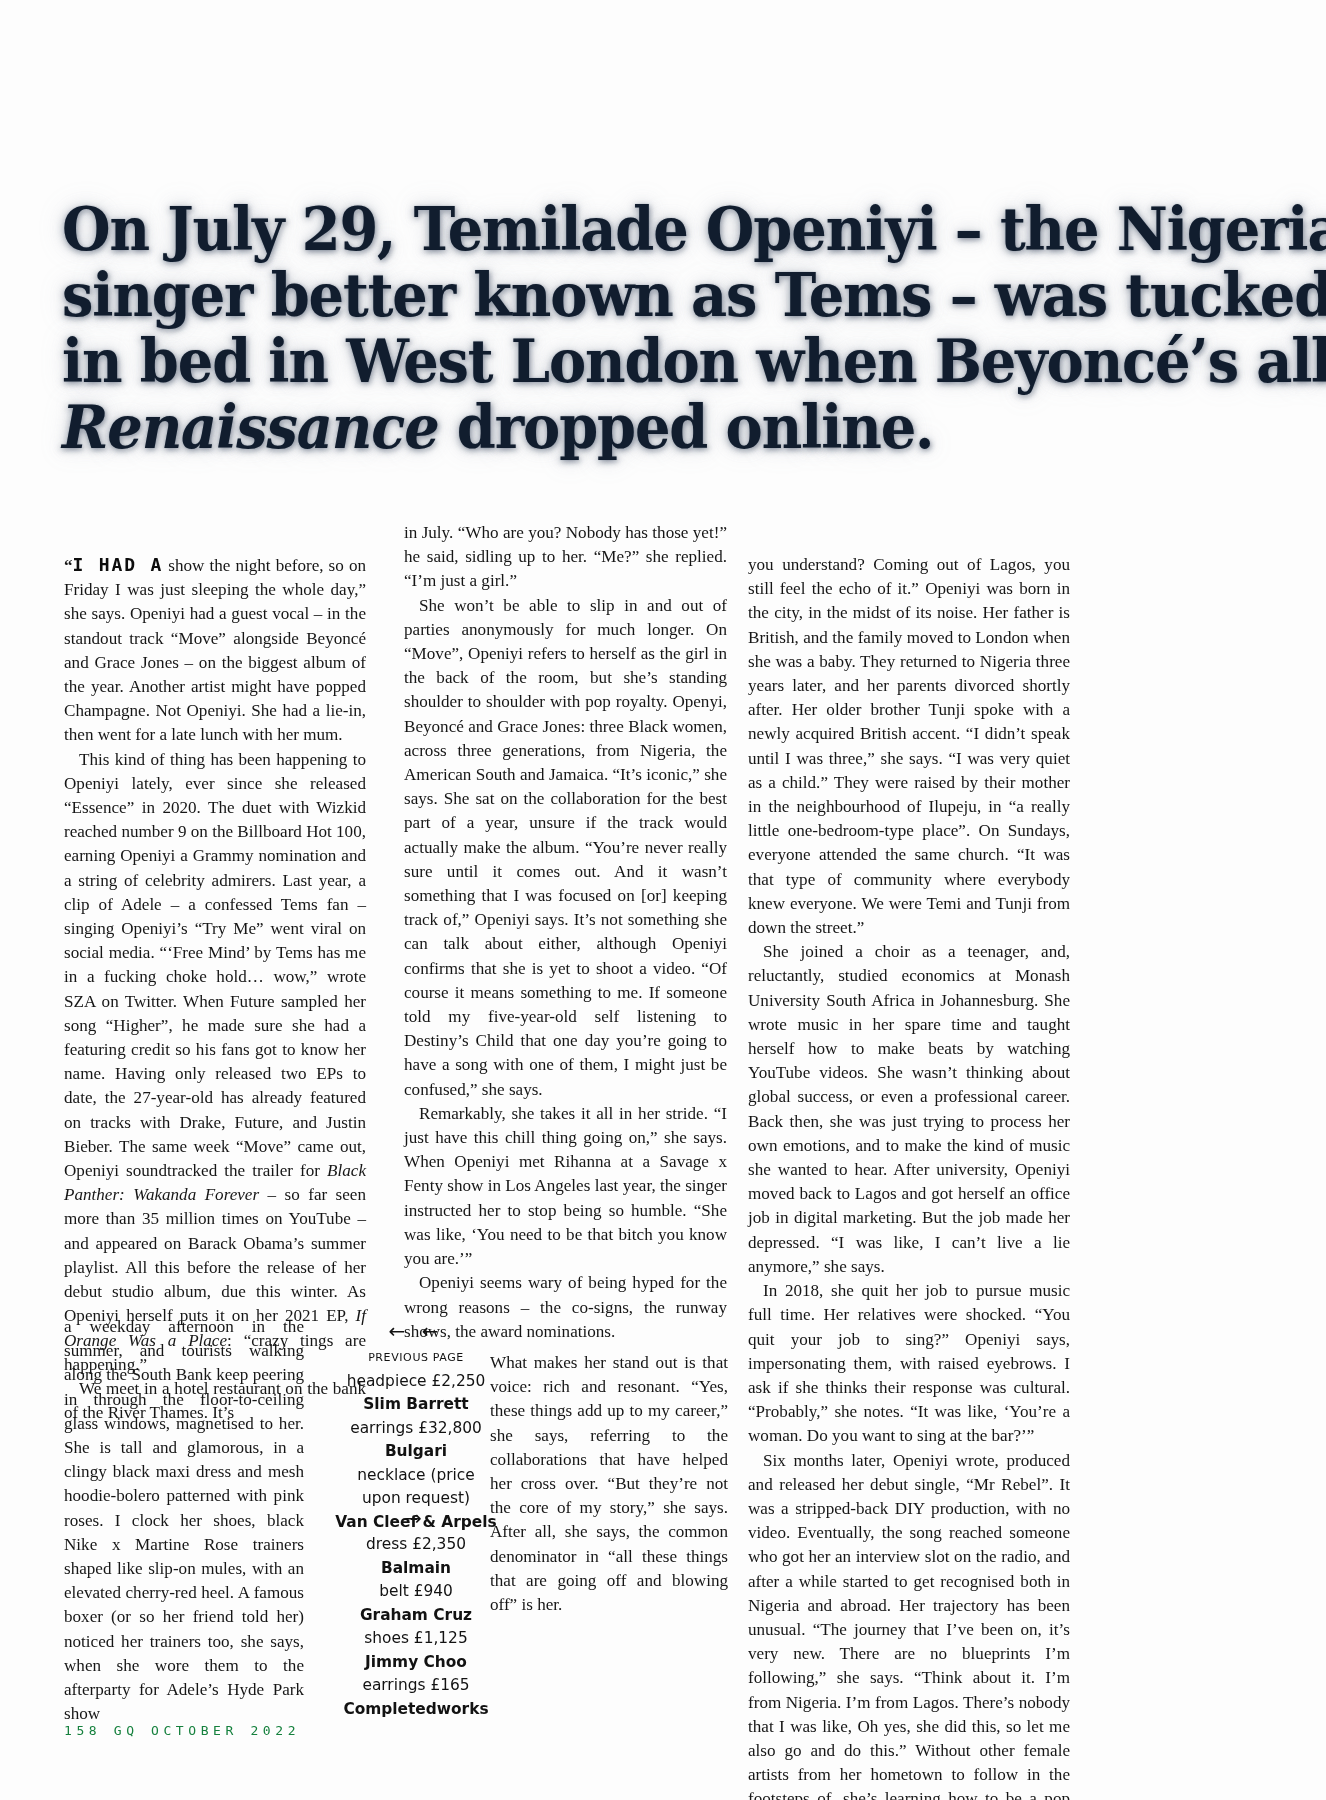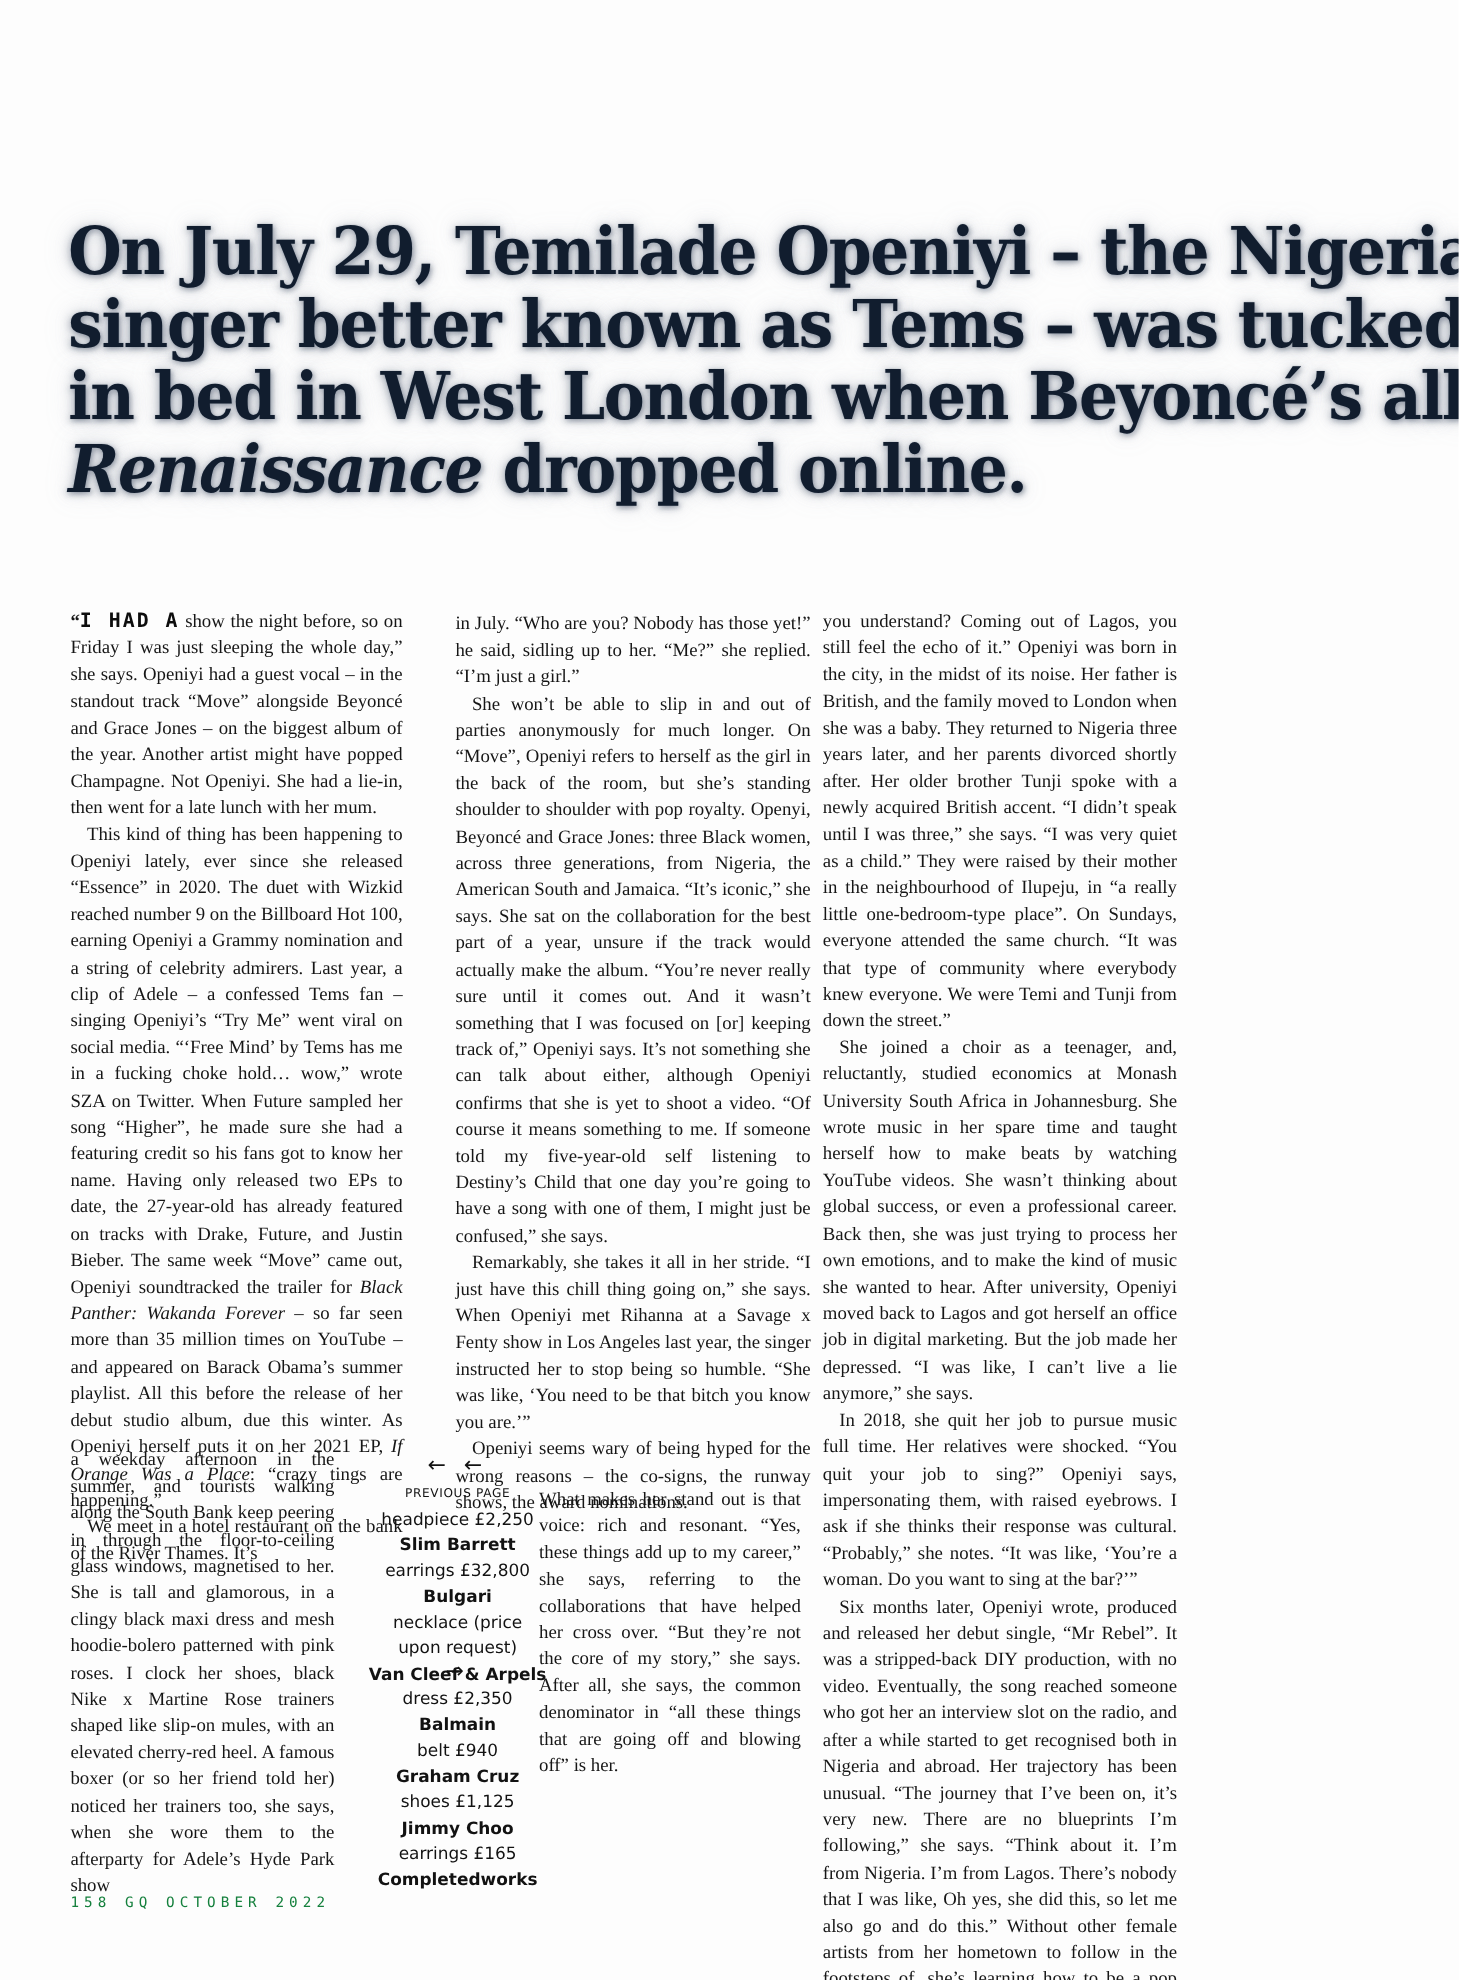--- a/index.html
+++ b/index.html
@@ -66,21 +66,21 @@
     text-indent: 15px;
   }
   .col p.first {
     text-indent: 0;
   }
   .col p:last-child {
     text-align: justify;
   }
 
   #col1 { left: 64px;  top: 553px;  width: 302px; }
-  #col2 { left: 404px; top: 555px;  width: 323px; margin-left: 10px; }
+  #col2 { left: 404px; top: 521px;  width: 323px; }
   #col3 { left: 748px; top: 553px;  width: 320px; }
   #col3 { width: 322px; }
 
   
   #col1-lower { left: 64px; top: 1315px; width: 240px; }
   #col2-lower { left: 490px; top: 1315px; width: 238px; margin-top: 36px; }
   #col2-lower2 { left: 490px; top: 1490px; width: 238px; }
 
   .col.narrow { text-align: justify; }
 

